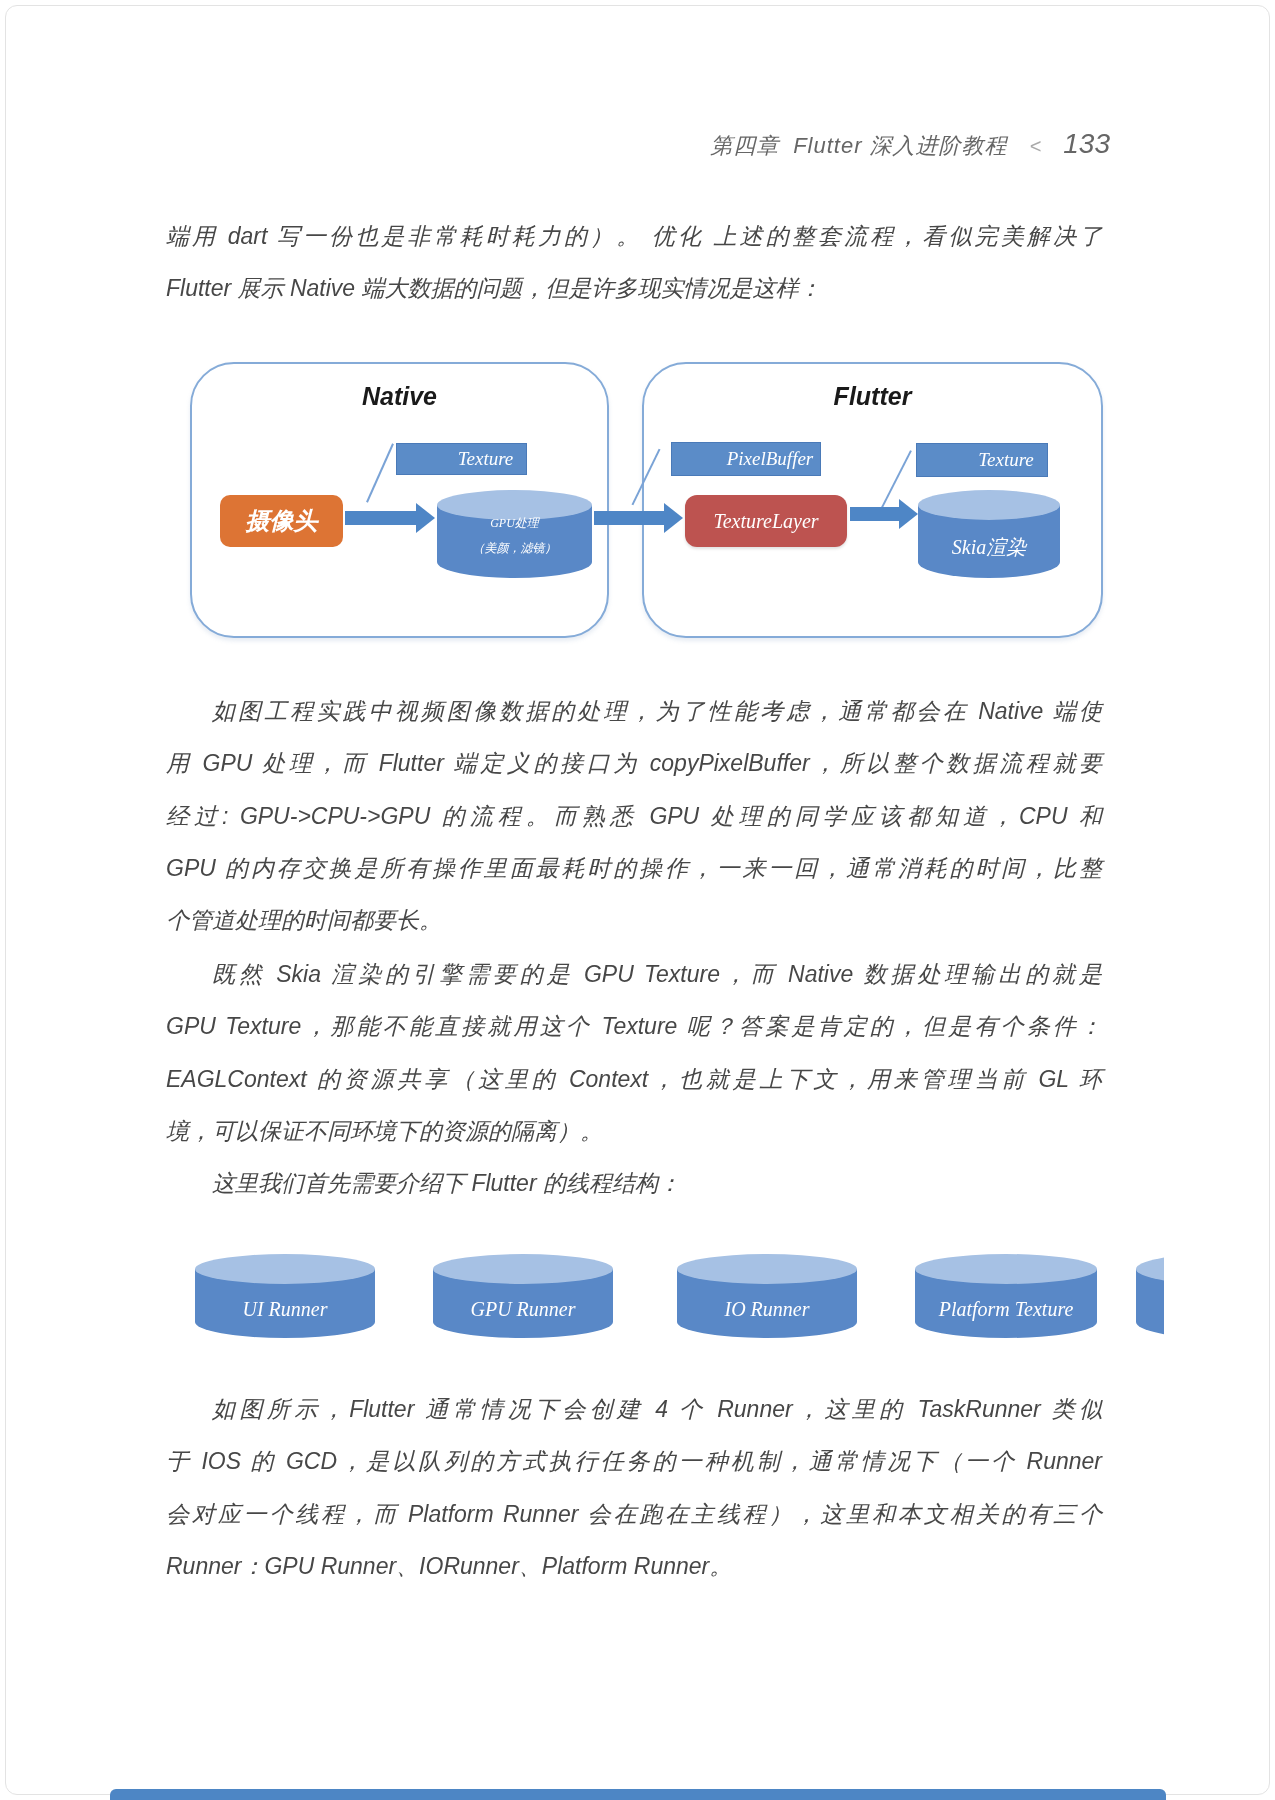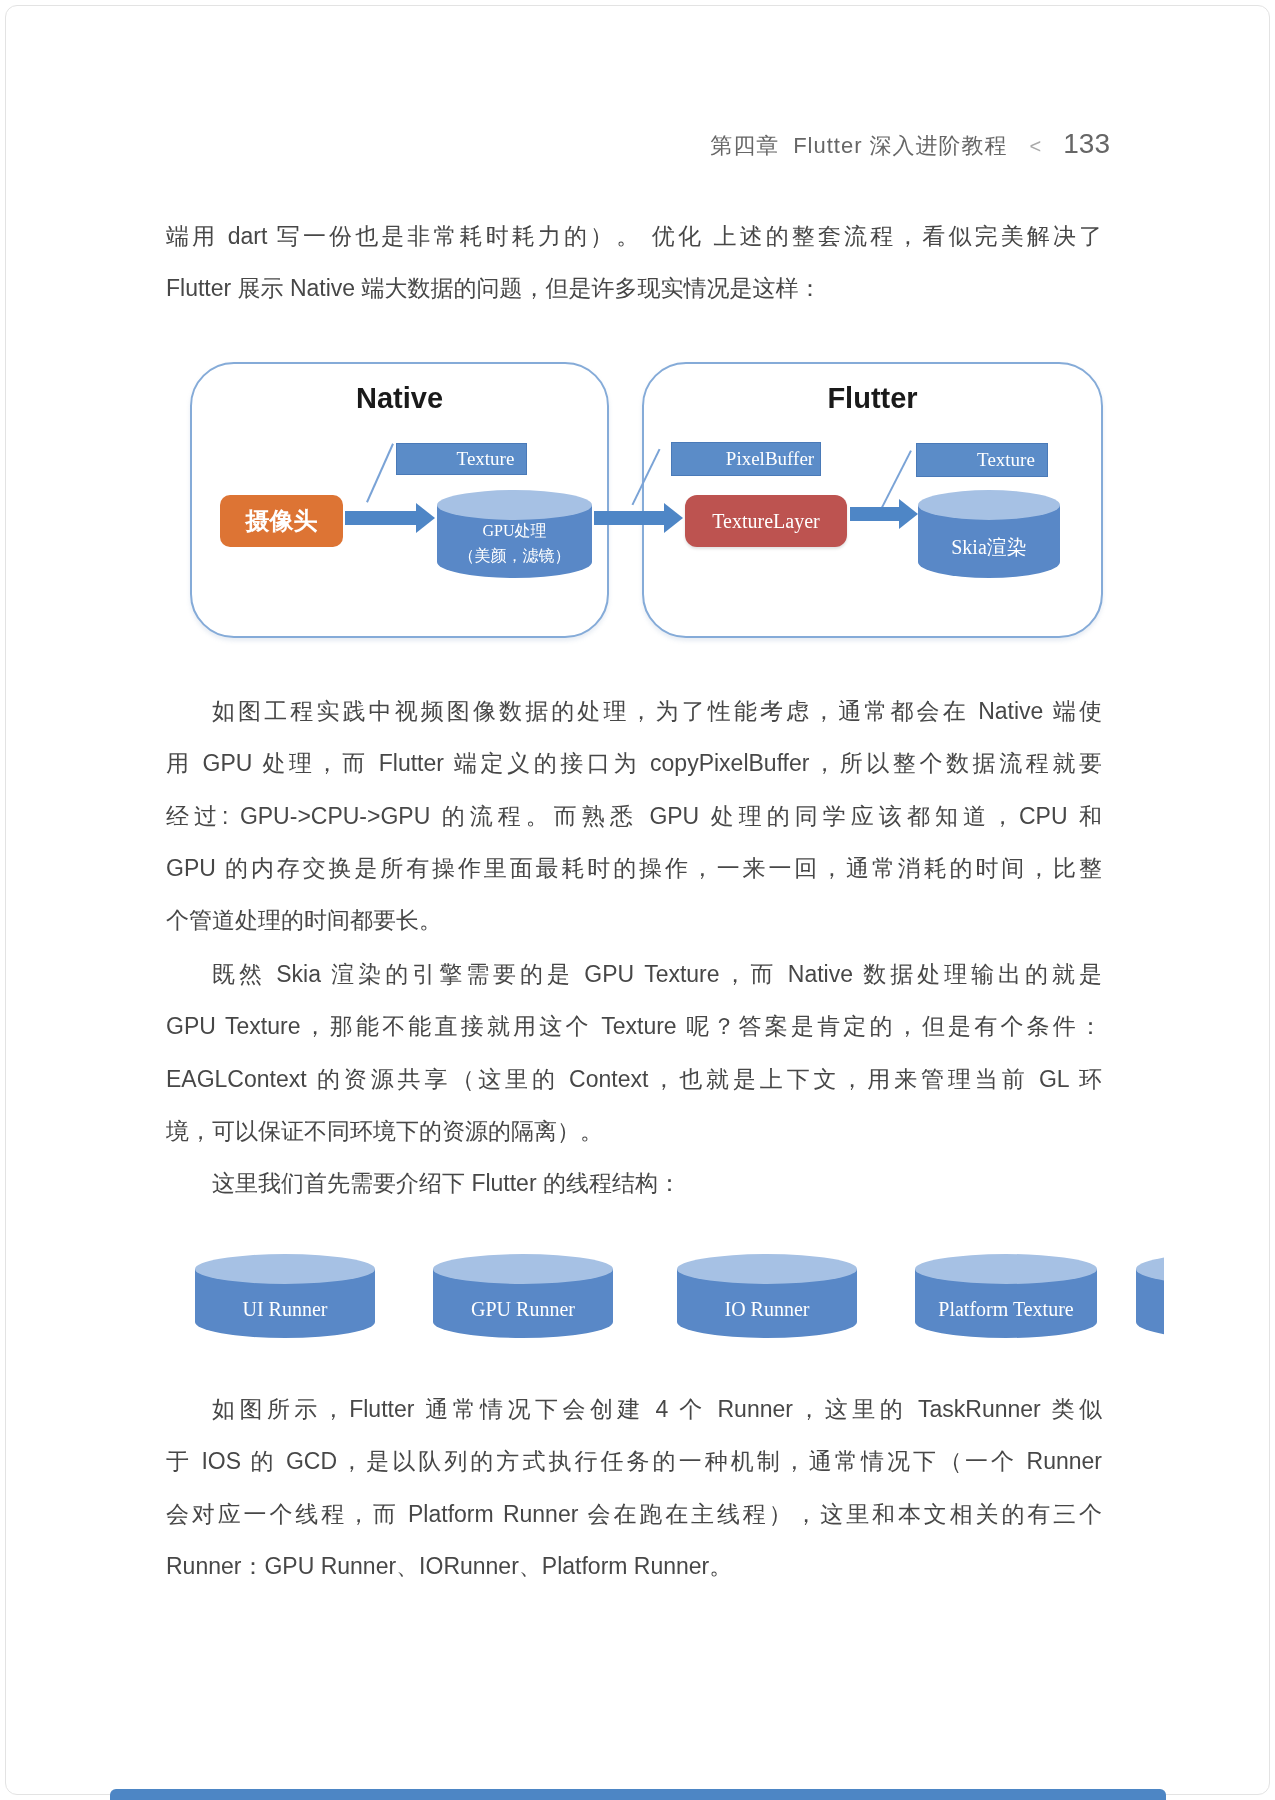--- a/index.html
+++ b/index.html
@@ -1,18 +1,18 @@
 <!DOCTYPE html>
 <html><head>
 <meta charset="utf-8">
 <style>
   html,body{margin:0;padding:0;background:#ffffff;}
   .page{
     position:relative;width:1275px;height:1800px;background:#ffffff;overflow:hidden;
-    font-family:"Liberation Sans","DejaVu Sans",sans-serif;color:#474747;
+    font-family:"Liberation Sans","DejaVu Sans",sans-serif;color:#474747;font-style:italic;
   }
   .page-outline{
     position:absolute;left:5px;top:5px;right:5px;bottom:5px;
     border:1px solid #e3e3e3;border-radius:12px;pointer-events:none;
   }
   
   .header{
     position:absolute;top:128px;right:165px;display:flex;align-items:baseline;gap:14px;
     color:#666;
   }
@@ -27,21 +27,21 @@
   .ind{text-indent:46px;}
   
   .diagram{position:absolute;left:190px;top:362px;width:915px;height:276px;}
   .dbox{
     position:absolute;top:0;height:272px;background:#fff;
     border:2px solid #85abd8;border-radius:44px;
     box-shadow:0 3px 4px rgba(120,150,190,0.18);
   }
   .dbox-title{
     position:absolute;top:18px;left:0;right:0;text-align:center;
-    font-size:29px;font-weight:bold;color:#1a1a1a;
+    font-size:25px;font-weight:bold;color:#1a1a1a;
   }
   .camera{
     position:absolute;background:#dd7434;border-radius:10px;color:#fff;
     font-weight:bold;font-size:24px;display:flex;align-items:center;justify-content:center;
   }
   .tag{
     position:absolute;background:#5b8cc8;border:1px solid #4a7ab8;color:#fff;
     font-family:"Liberation Serif","DejaVu Serif",serif;font-size:19px;
     display:flex;align-items:center;justify-content:center;z-index:4;padding-left:48px;
   }
@@ -67,21 +67,21 @@
   }
   .cyl .cyl-top{
     position:absolute;left:0;right:0;top:0;height:30px;border-radius:50%;
     background:#a6c1e4;z-index:2;
   }
   .cyl .cyl-label{
     position:absolute;left:0;right:0;z-index:3;text-align:center;color:#fff;
     font-family:"Liberation Serif","DejaVu Serif",serif;
   }
   .cyl-label.one{top:44px;font-size:20px;}
-  .cyl-label.two{top:28px;font-size:16px;line-height:25px;}
+  .cyl-label.two{top:21px;font-size:12px;line-height:25px;}
   .runner-sliver{position:absolute;overflow:hidden;}
   
   .bottom-bar{
     position:absolute;left:110px;top:1789px;width:1056px;height:11px;
     background:#4d86c5;border-radius:6px 6px 0 0;
   }
 </style>
 </head>
 <body>
 

